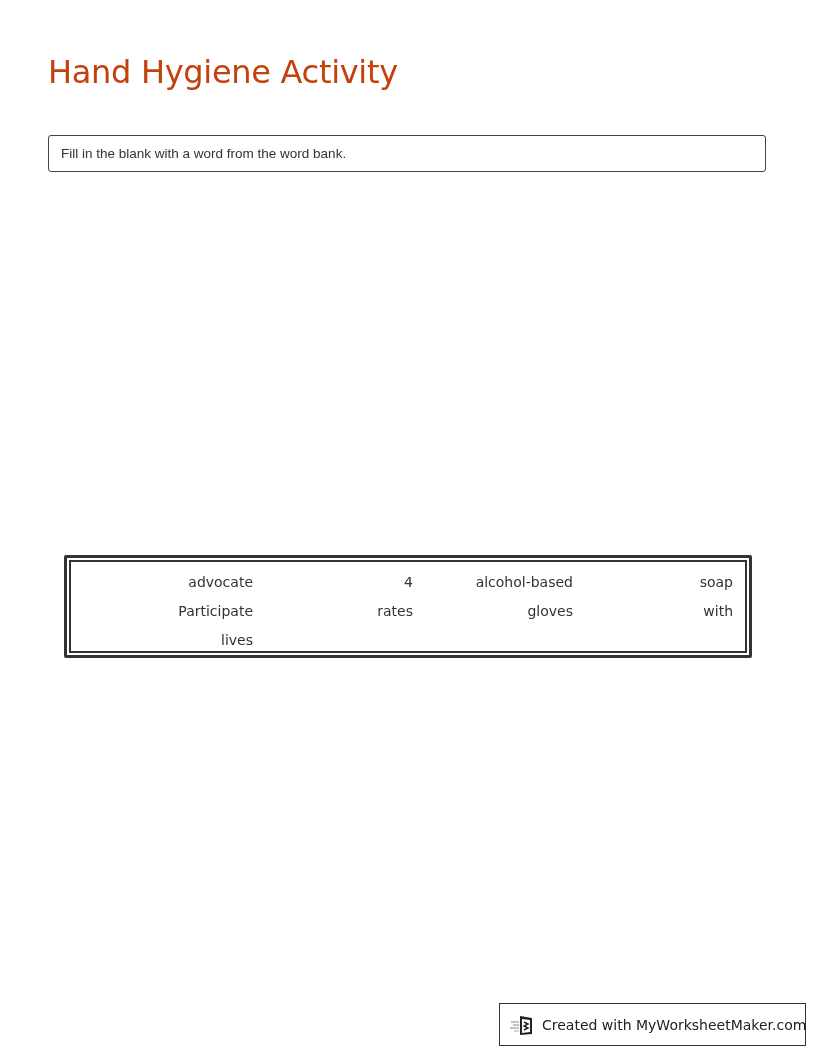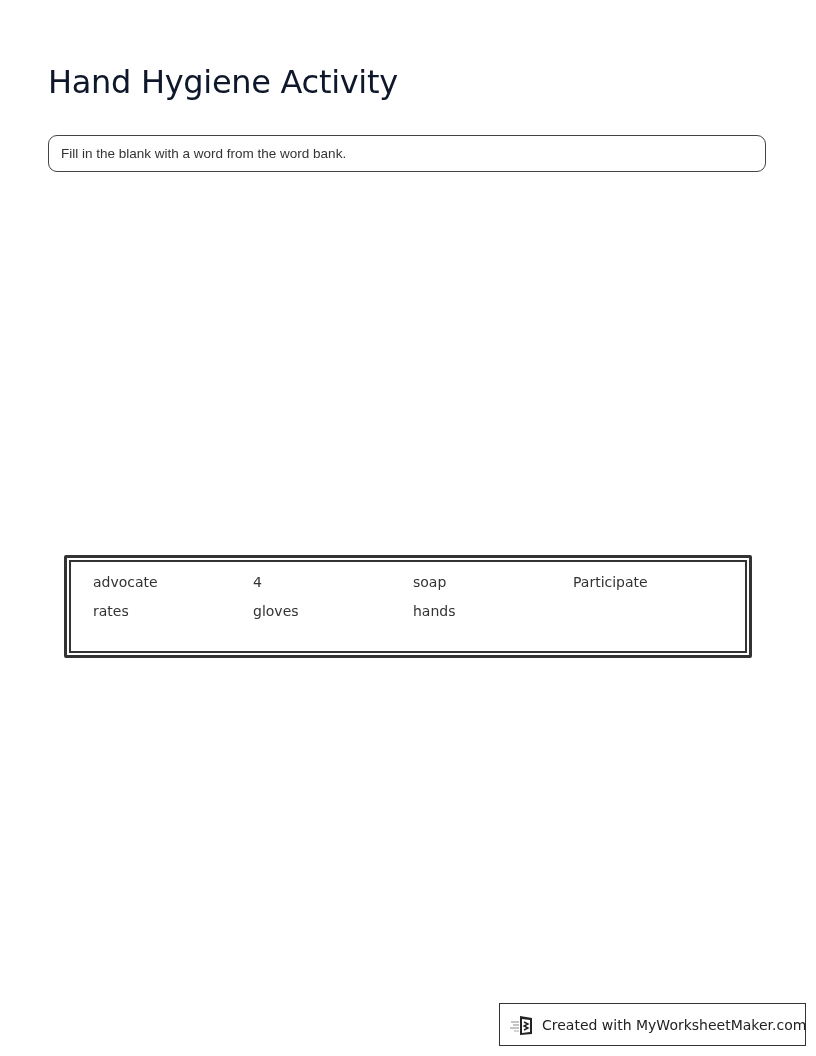--- a/index.html
+++ b/index.html
@@ -11,37 +11,37 @@
       width: 816px;
       height: 1056px;
       position: relative;
       overflow: hidden;
       font-family: "DejaVu Sans", "Liberation Sans", sans-serif;
       color: #222222;
     }
     .page-title {
       position: absolute;
       left: 48px;
-      top: 63px;
+      top: 53px;
       margin: 0;
       font-size: 32px;
       font-weight: normal;
-      color: #0f172a;
+      color: #c2410c;
       letter-spacing: -0.3px;
       font-family: "DejaVu Sans", sans-serif;
     }
     .instructions {
       position: absolute;
       left: 48px;
       top: 135px;
       width: 718px;
       height: 37px;
       box-sizing: border-box;
       border: 1.5px solid #444444;
-      border-radius: 9px;
+      border-radius: 3px;
       padding: 0 12px;
       display: flex;
       align-items: center;
       font-size: 13.5px;
       color: #333333;
       font-family: "Liberation Sans", sans-serif;
     }
     .word-bank {
       position: absolute;
       left: 64px;
@@ -64,20 +64,21 @@
       grid-template-rows: 29px 29px 29px;
       padding: 6px 0 0 22px;
       align-content: start;
     }
     .word {
       font-size: 14px;
       color: #333333;
       line-height: 29px;
       white-space: nowrap;
       font-family: "DejaVu Sans", sans-serif;
+      text-align: right;
     }
     .footer-badge {
       position: absolute;
       left: 499px;
       top: 1003px;
       width: 307px;
       height: 43px;
       box-sizing: border-box;
       border: 1.5px solid #333333;
       display: flex;
@@ -104,25 +105,27 @@
 <h1 class="page-title">Hand Hygiene Activity</h1>
 
 <div class="instructions">
   <span>Fill in the blank with a word from the word bank.</span>
 </div>
 
 <div class="word-bank">
   <div class="word-bank-inner">
     <span class="word">advocate</span>
     <span class="word">4</span>
+    <span class="word">alcohol-based</span>
     <span class="word">soap</span>
     <span class="word">Participate</span>
     <span class="word">rates</span>
     <span class="word">gloves</span>
-    <span class="word">hands</span>
+    <span class="word">with</span>
+    <span class="word">lives</span>
   </div>
 </div>
 
 <div class="footer-badge">
   <span class="logo-icon">
     <svg width="26" height="22" viewBox="0 0 26 22">
 
       <line x1="1" y1="8" x2="9" y2="8" stroke="#888" stroke-width="1"></line>
       <line x1="3" y1="11" x2="9" y2="11" stroke="#888" stroke-width="1"></line>
       <line x1="0" y1="14" x2="9" y2="14" stroke="#888" stroke-width="1"></line>

